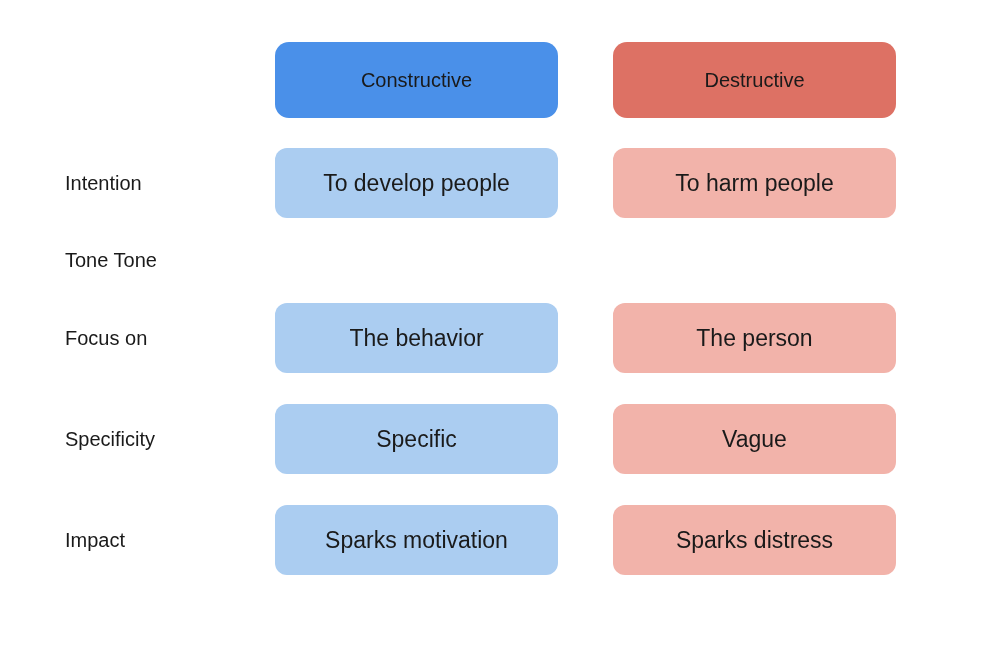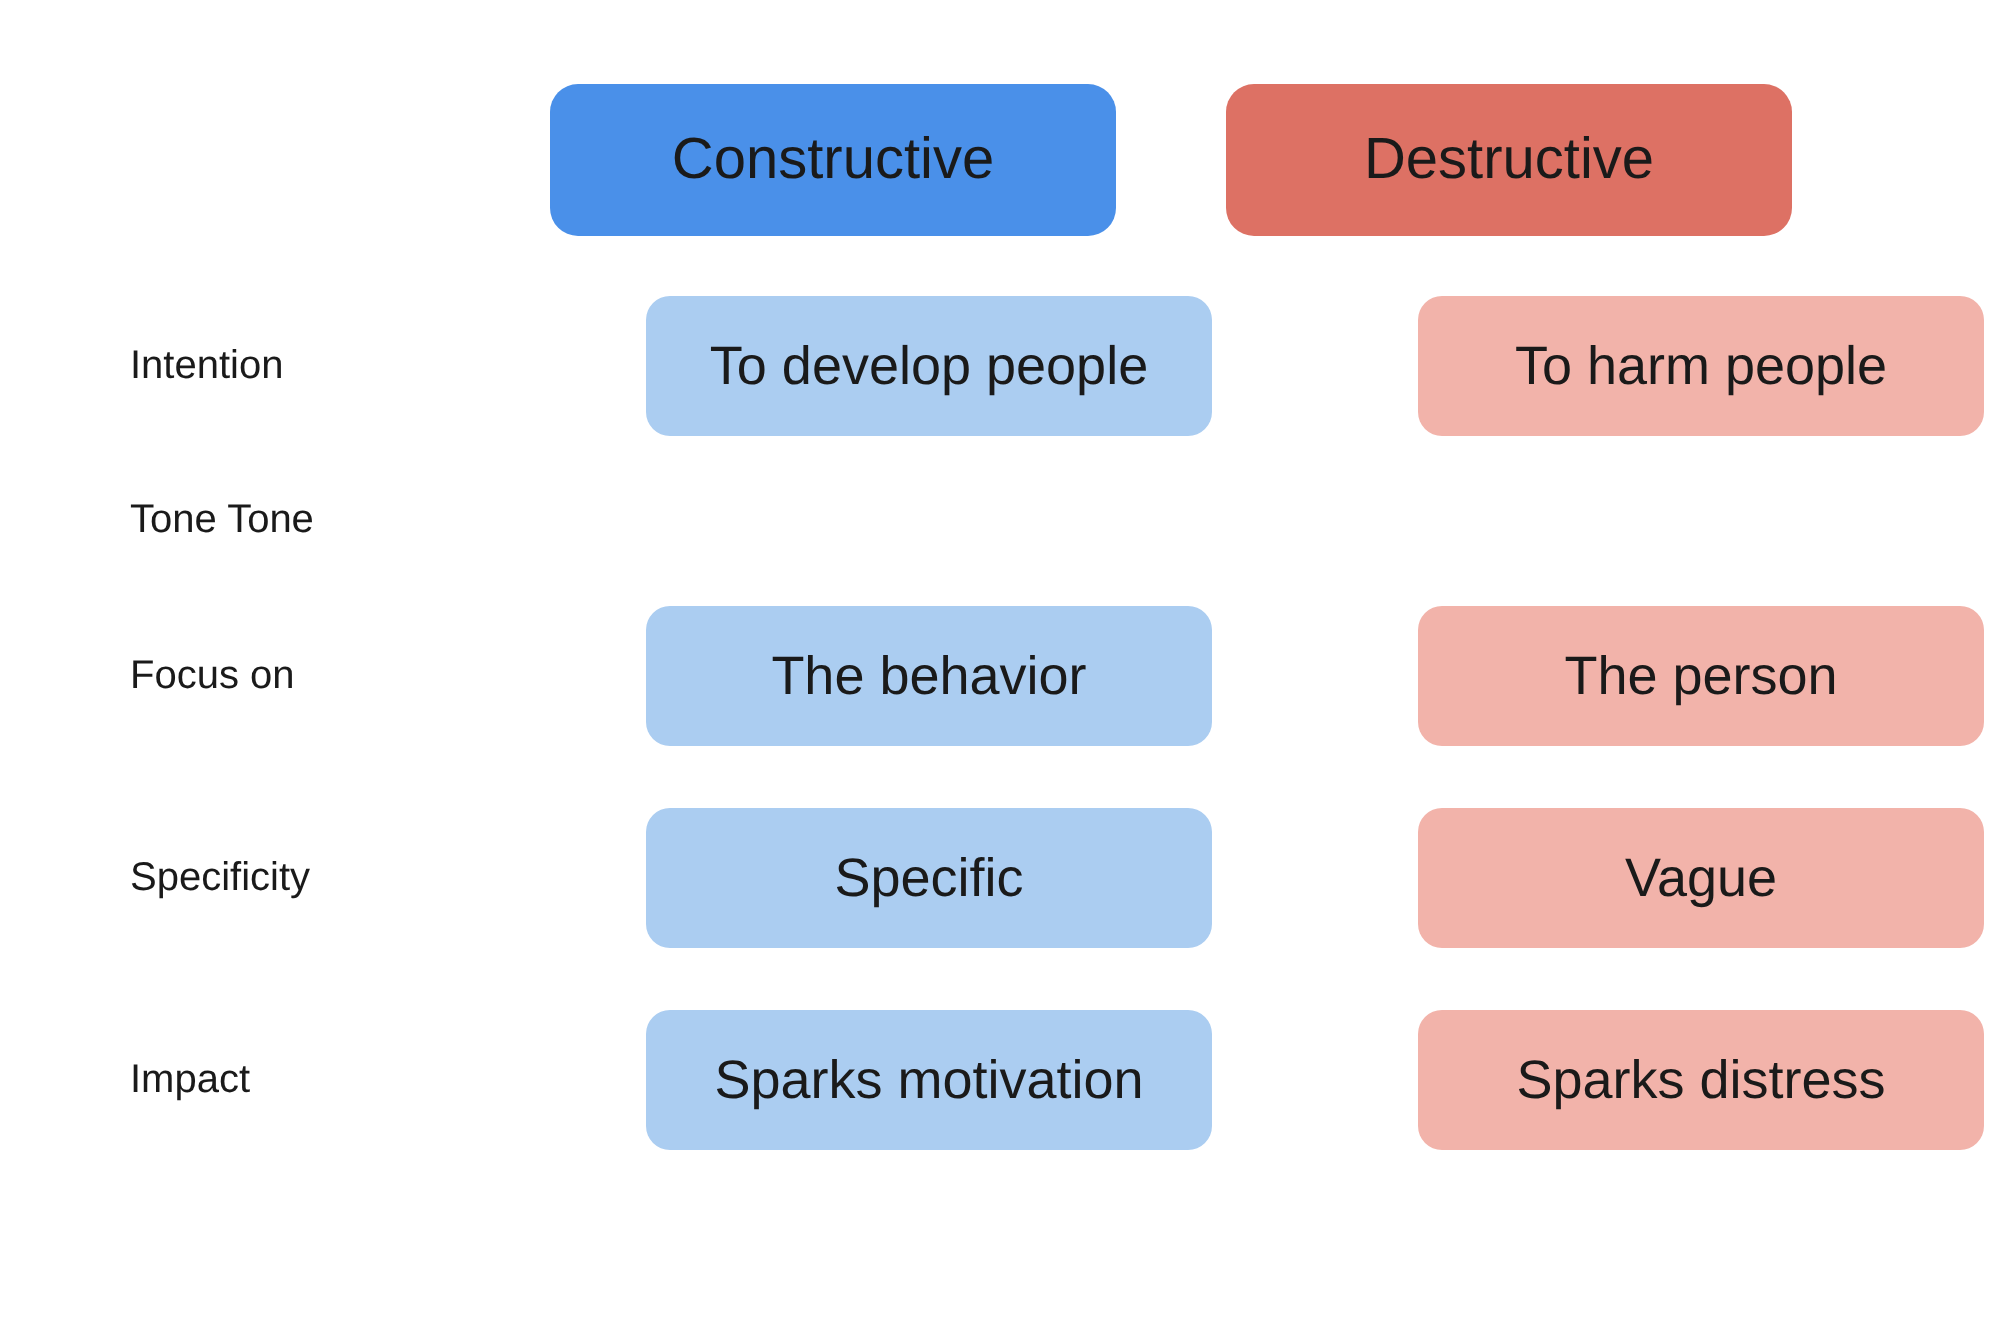--- a/index.html
+++ b/index.html
@@ -39,28 +39,27 @@
     display: flex;
     align-items: center;
     justify-content: center;
     color: var(--text-color);
     text-align: center;
   }
   .box.header {
     width: 283px;
     height: 76px;
     border-radius: 14px;
-    font-size: 29px;
+    font-size: 20px;
   }
   .box.cell {
     width: 283px;
     height: 70px;
     border-radius: 12px;
-    font-size: 27px;
-    margin-left: 48px;
+    font-size: 23px;
   }
   .col-gap { width: 55px; flex: 0 0 55px; }
   .constructive-bg-strong { background: var(--constructive-header-bg); }
   .destructive-bg-strong  { background: var(--destructive-header-bg); }
   .constructive-bg-light  { background: var(--constructive-cell-bg); }
   .destructive-bg-light   { background: var(--destructive-cell-bg); }
 </style>
 </head>
 <body>
 

